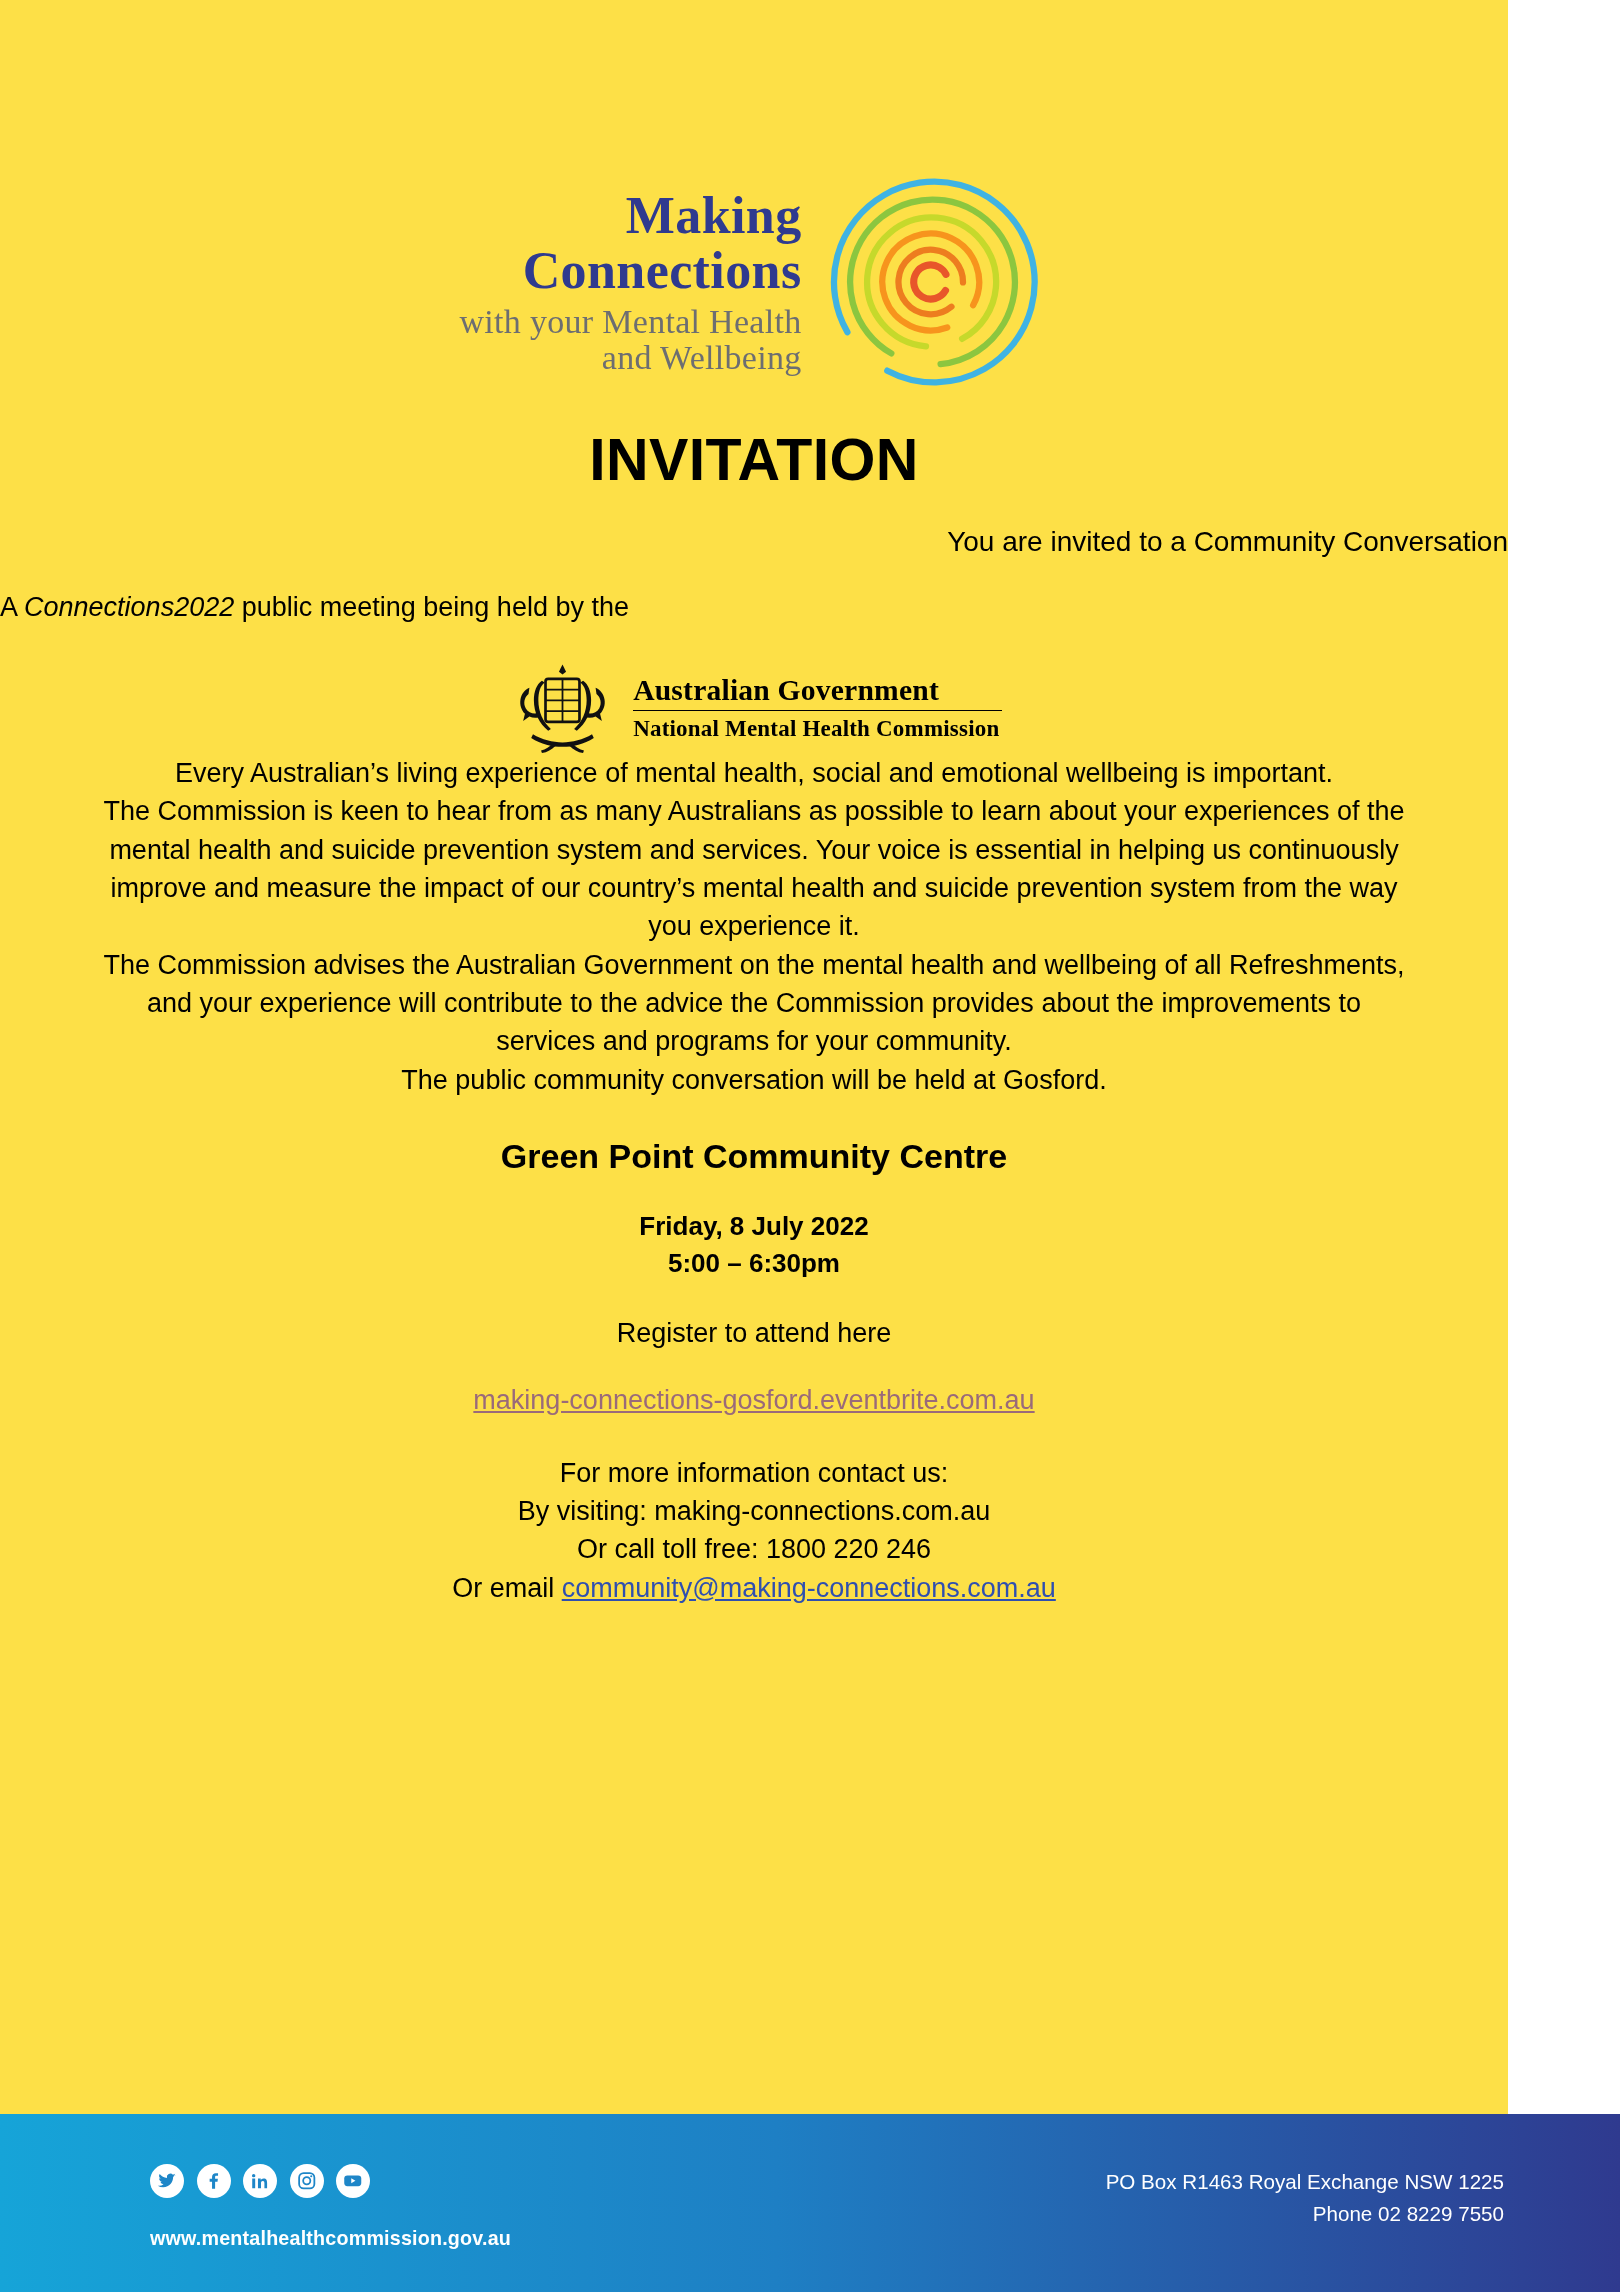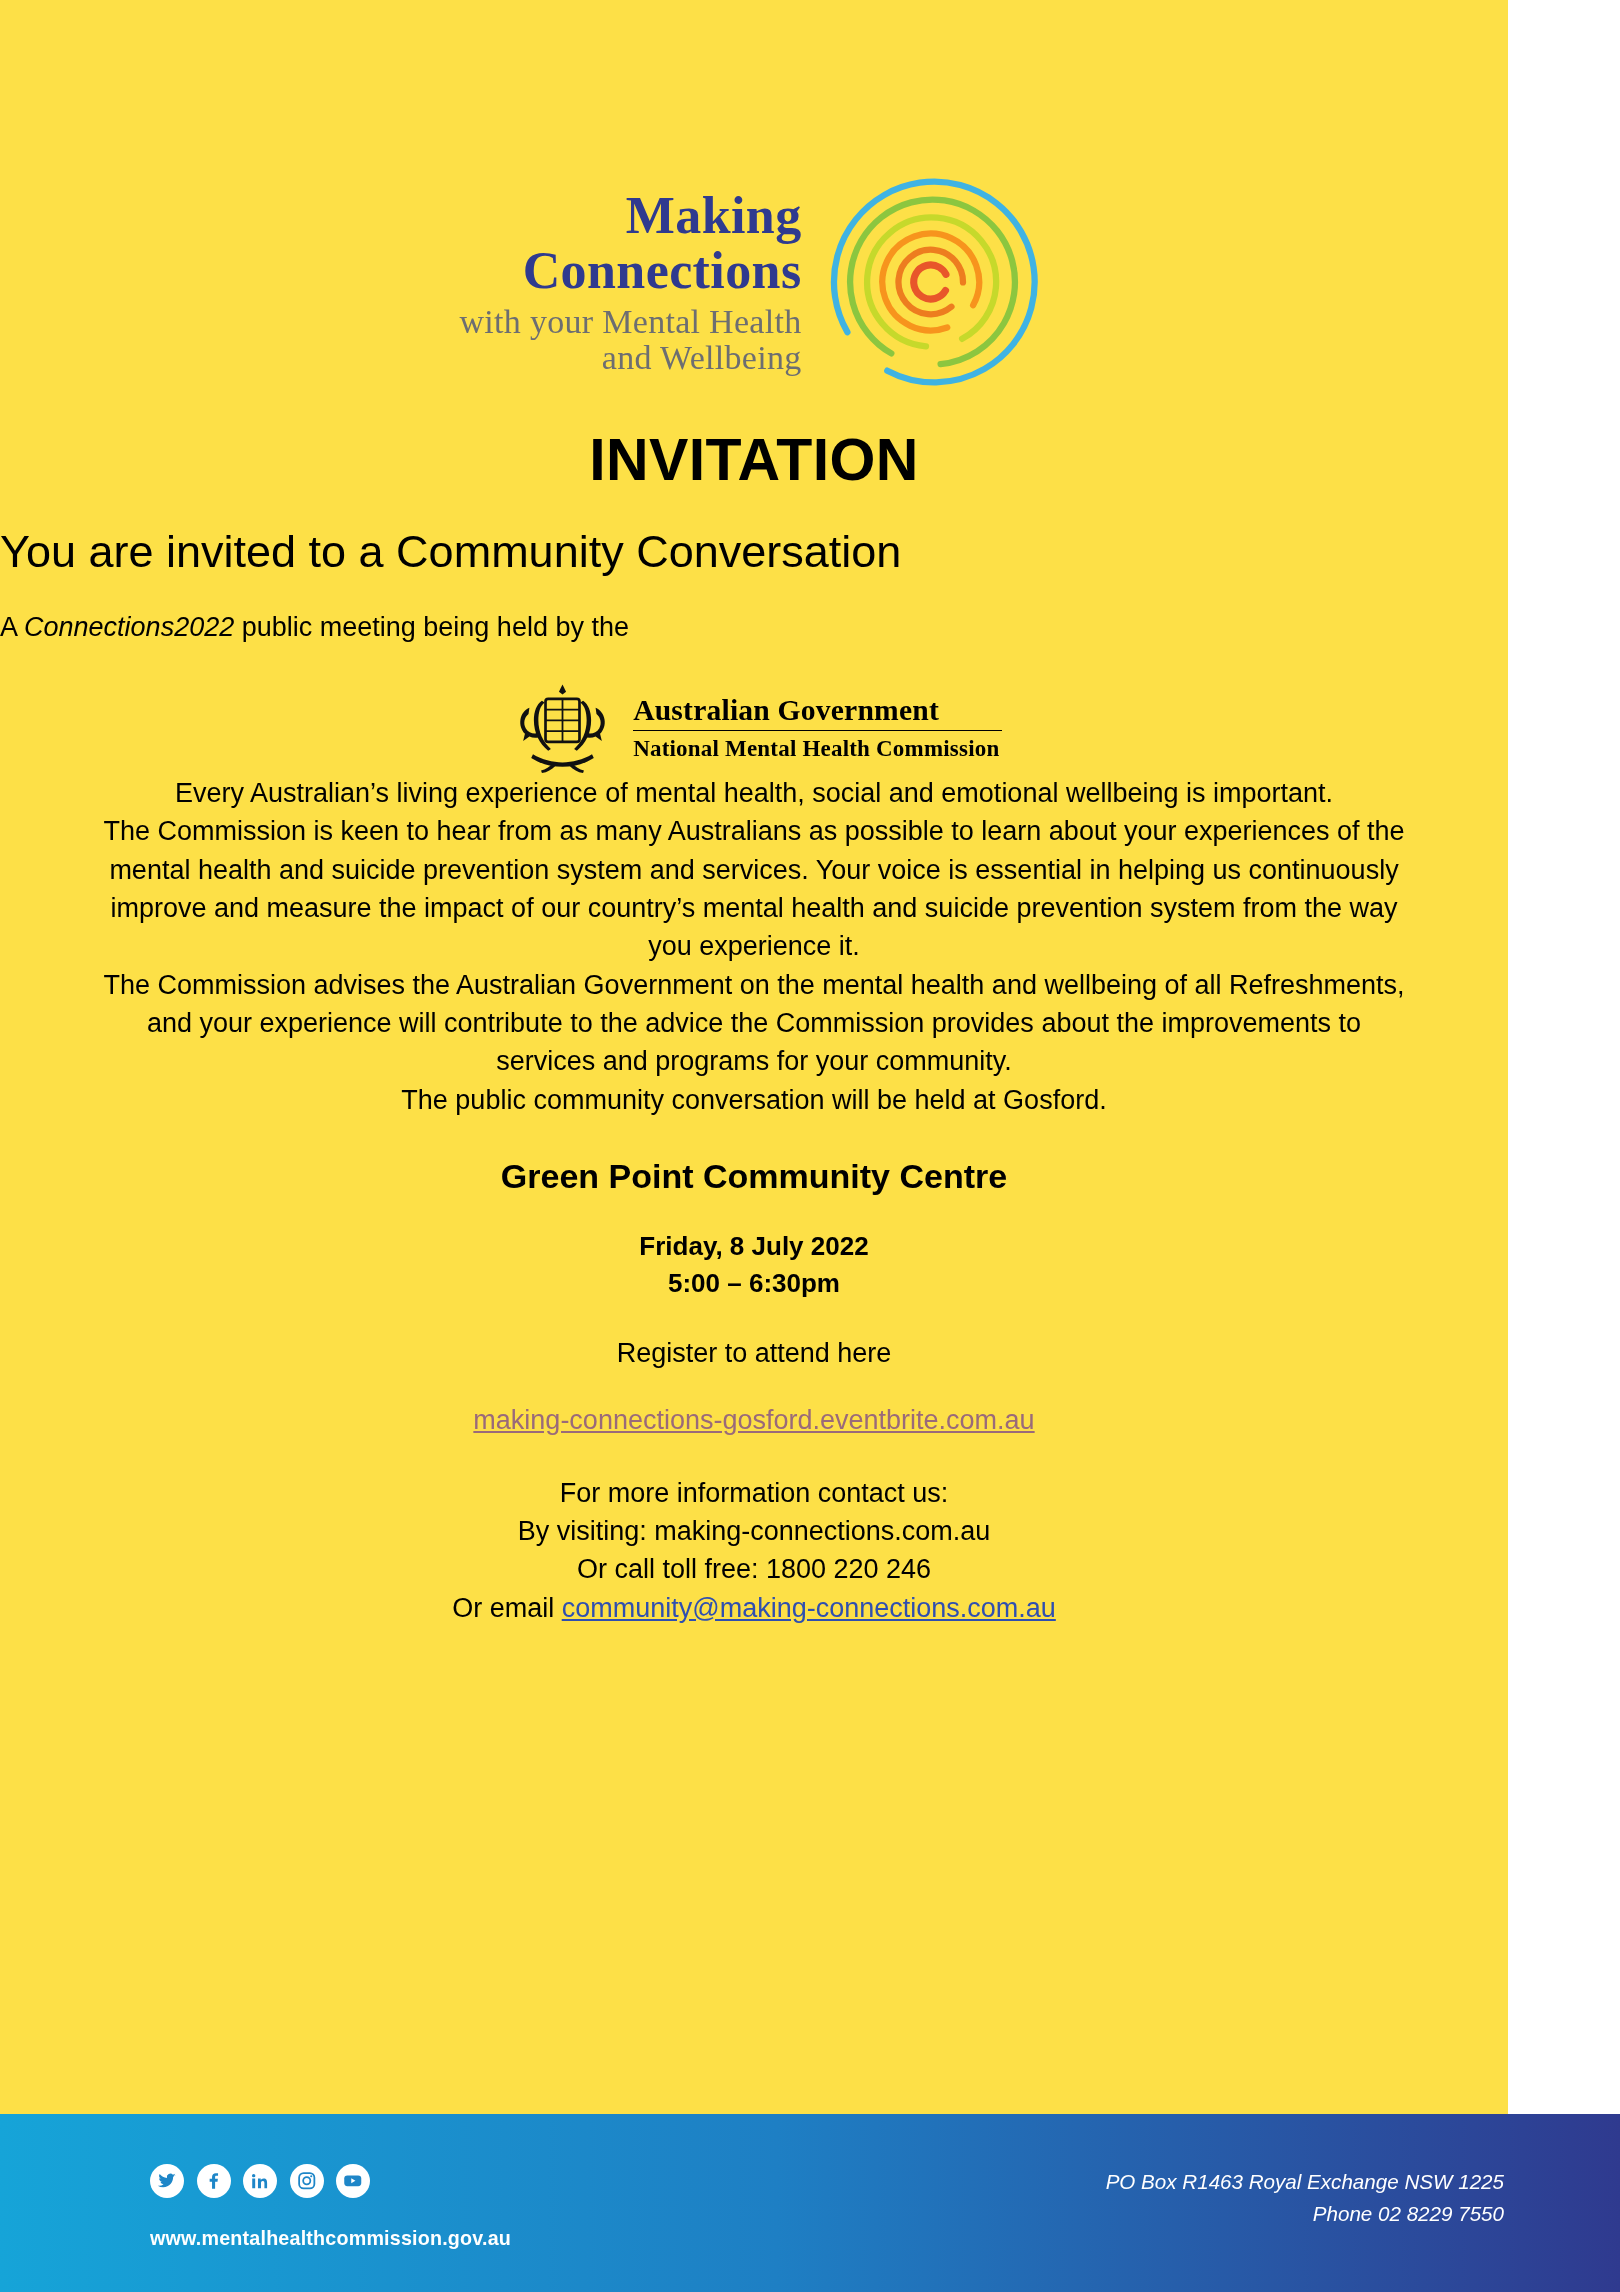--- a/index.html
+++ b/index.html
@@ -73,22 +73,22 @@
 
   
   .invitation-title {
     text-align: center;
     font-size: 59px;
     font-weight: bold;
     margin-top: 32px;
     letter-spacing: 0.4px;
   }
   .subtitle {
-    text-align: left;
-    font-size: 45px;
+    text-align: right;
+    font-size: 28px;
     margin-top: 32px;
   }
   .meeting-line {
     text-align: left;
     font-size: 27px;
     margin-top: 34px;
   }
   .meeting-line .italic {
     font-style: italic;
   }
@@ -224,21 +224,20 @@
     font-weight: bold;
     letter-spacing: 0.2px;
   }
   .footer-right {
     position: absolute;
     right: 116px;
     top: 52px;
     text-align: right;
     font-size: 20.6px;
     line-height: 1.55;
-    font-style: italic;
   }
 </style>
 </head>
 <body>
 
 <div class="page">
 
   <div class="logo-block">
     <div class="logo-text">
       <div class="logo-line1">Making</div>

